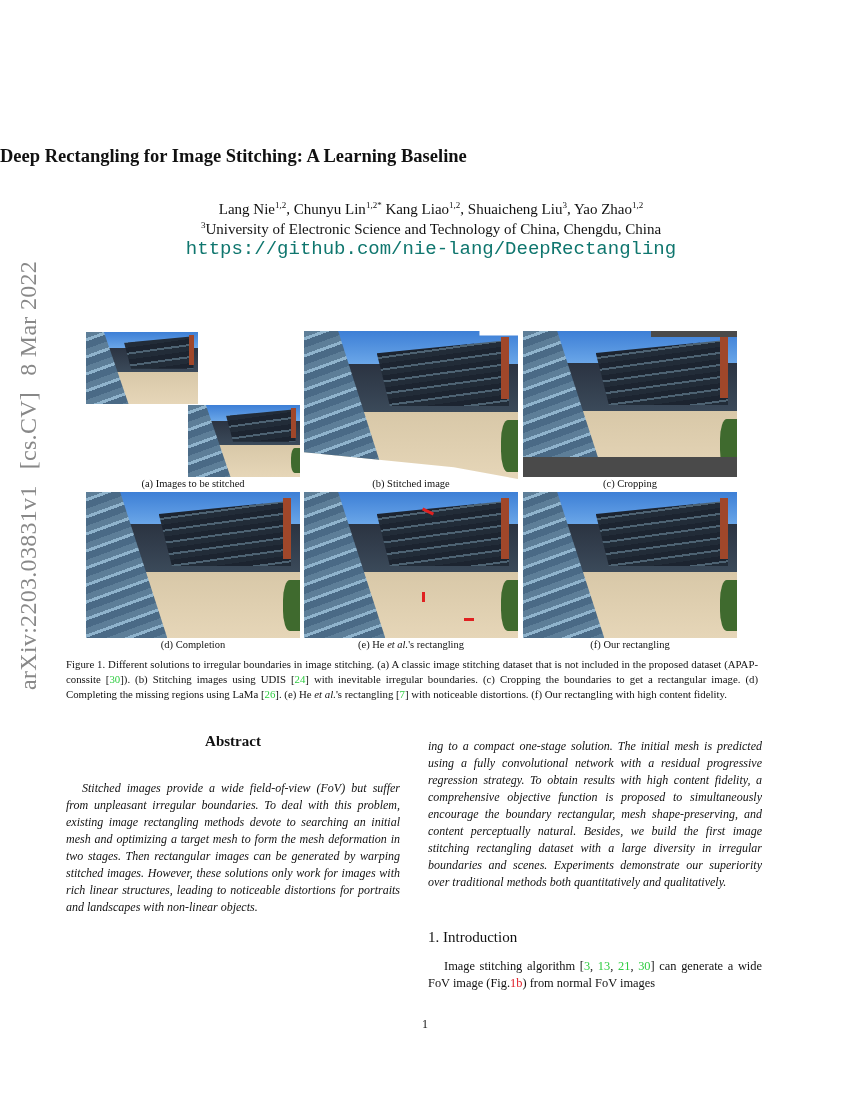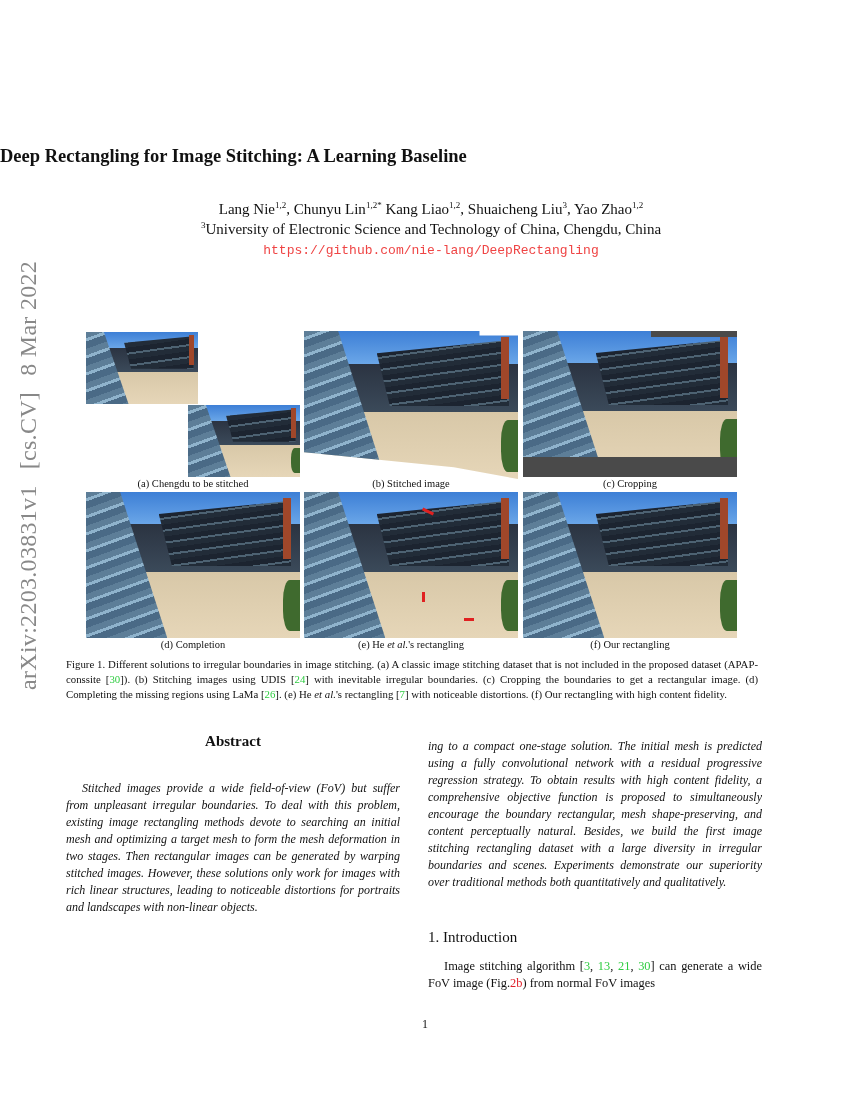--- a/index.html
+++ b/index.html
@@ -2,21 +2,21 @@
 <html><head>
 <meta charset="utf-8">
 <style>
   html, body { margin:0; padding:0; background:#ffffff; }
   body { width:850px; height:1100px; position:relative; overflow:hidden;
          font-family:"Liberation Serif","DejaVu Serif",serif; color:#111; }
   .abs { position:absolute; }
   .title { left:0; width:850px; top:146px; font-weight:bold; font-size:18.5px; }
   .authors { left:6px; width:850px; top:199px; text-align:center; font-size:15px; line-height:20px; }
   .authors sup { font-size:9px; vertical-align:6px; line-height:0; }
-  .url { font-family:"Liberation Mono","DejaVu Sans Mono",monospace; color:#ef4444; font-size:13px; }
+  .url { font-family:"Liberation Mono","DejaVu Sans Mono",monospace; color:#0f766e; font-size:19px; }
   .sidebar { left:15px; top:690px; transform-origin:0 0; transform:rotate(-90deg);
              width:400px; font-size:24px; color:#888; letter-spacing:0.3px; white-space:nowrap; }
   .sidebar span { margin-right:16px; }
   .fig { position:absolute; overflow:hidden; }
   .photo { position:absolute; inset:0;
     background:
       linear-gradient(155deg, transparent 0 55%, rgba(0,0,0,0) 55%),
       linear-gradient(180deg, #3d7fd6 0%, #6aa6e8 22%, transparent 22%),
       linear-gradient(180deg, transparent 20%, #2a3240 20%, #3b4a5a 55%, #d8c8a8 55%, #e6d6b8 100%);
   }
@@ -71,21 +71,21 @@
     <div class="bldg"></div>
     <div class="brick"></div>
 </div>
 <div class="fig" style="left:188px;top:405px;width:112px;height:72px;">
   <div class="photo"></div>
     <div class="glass"></div>
     <div class="bldg"></div>
     <div class="brick"></div>
     <div class="bush"></div>
 </div>
-<div class="caption-sub" style="left:86px;width:214px;top:478px;">(a) Chengdu to be stitched</div>
+<div class="caption-sub" style="left:86px;width:214px;top:478px;">(a) Images to be stitched</div>
 
 <div class="fig" style="left:304px;top:331px;width:214px;height:148px;clip-path:polygon(0 0,82% 0,82% 3%,100% 3%,100% 100%,70% 92%,0 82%);">
   <div class="photo"></div>
     <div class="glass"></div>
     <div class="bldg"></div>
     <div class="brick"></div>
     <div class="bush"></div>
 </div>
 <div class="caption-sub" style="left:304px;width:214px;top:478px;">(b) Stitched image</div>
 
@@ -134,15 +134,15 @@
 
 <div class="abs h-abstract">Abstract</div>
 <div class="abs col-left">
   <p class="para indent">Stitched images provide a wide field-of-view (FoV) but suffer from unpleasant irregular boundaries. To deal with this problem, existing image rectangling methods devote to searching an initial mesh and optimizing a target mesh to form the mesh deformation in two stages. Then rectangular images can be generated by warping stitched images. However, these solutions only work for images with rich linear structures, leading to noticeable distortions for portraits and landscapes with non-linear objects.</p>
 </div>
 <div class="abs col-right">
   <p class="para">ing to a compact one-stage solution. The initial mesh is predicted using a fully convolutional network with a residual progressive regression strategy. To obtain results with high content fidelity, a comprehensive objective function is proposed to simultaneously encourage the boundary rectangular, mesh shape-preserving, and content perceptually natural. Besides, we build the first image stitching rectangling dataset with a large diversity in irregular boundaries and scenes. Experiments demonstrate our superiority over traditional methods both quantitatively and qualitatively.</p>
 </div>
 
 <div class="abs h-intro">1. Introduction</div>
-<p class="abs intro-p"><span>Image stitching algorithm [</span><span class="cite">3</span>, <span class="cite">13</span>, <span class="cite">21</span>, <span class="cite">30</span><span>] can generate a wide FoV image (Fig.</span><span class="ref-red">2b</span><span>) from normal FoV images</span></p>
+<p class="abs intro-p"><span>Image stitching algorithm [</span><span class="cite">3</span>, <span class="cite">13</span>, <span class="cite">21</span>, <span class="cite">30</span><span>] can generate a wide FoV image (Fig.</span><span class="ref-red">1b</span><span>) from normal FoV images</span></p>
 
 <div class="abs pagenum">1</div>
 
 </body></html>

